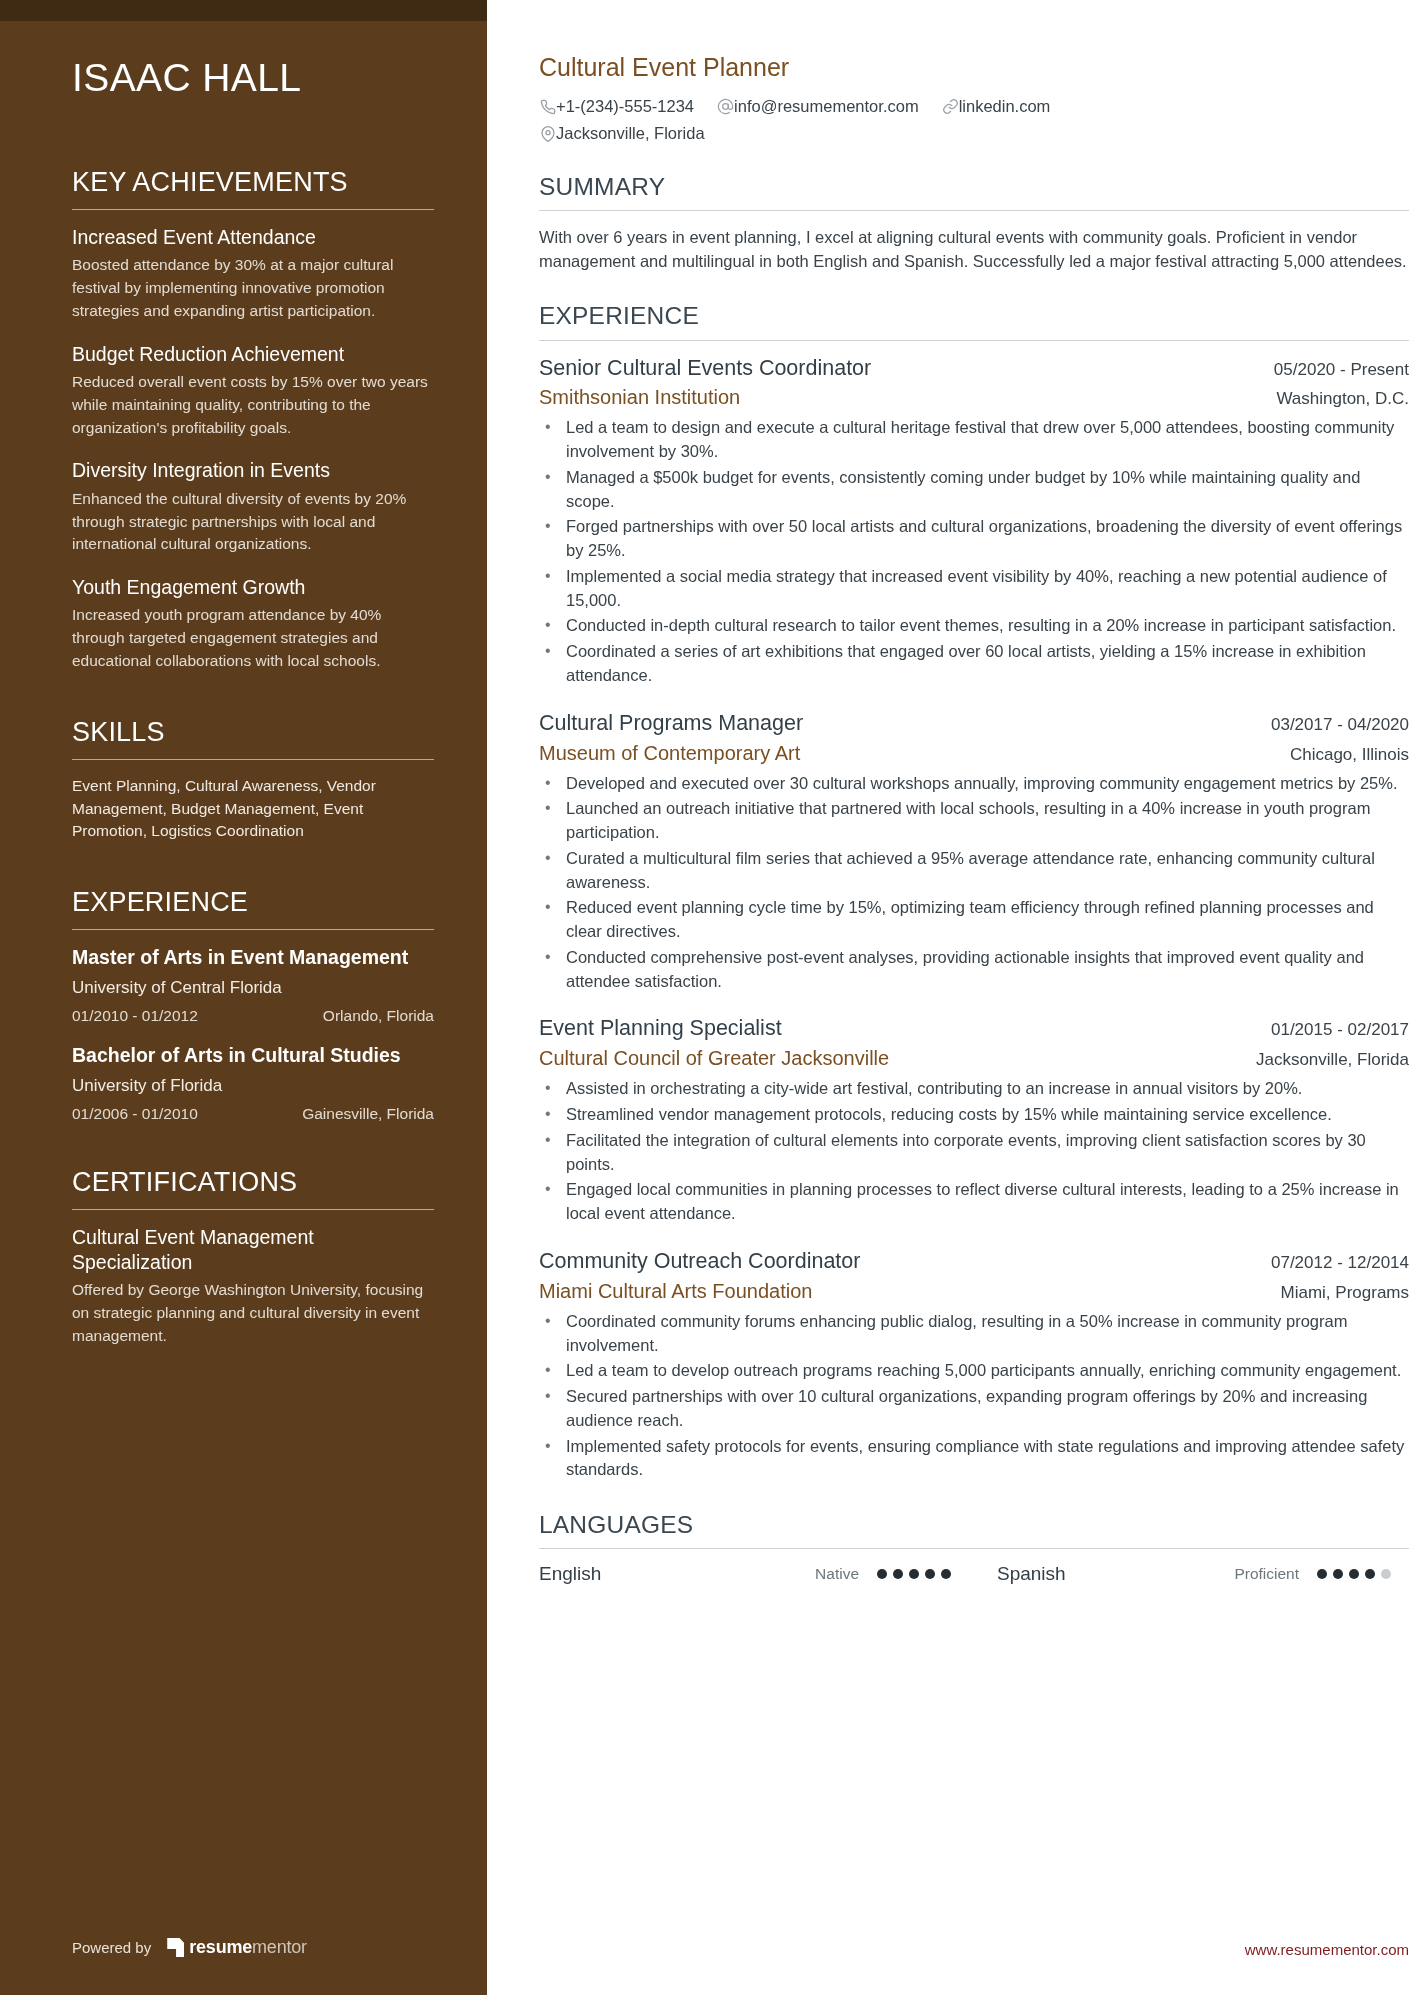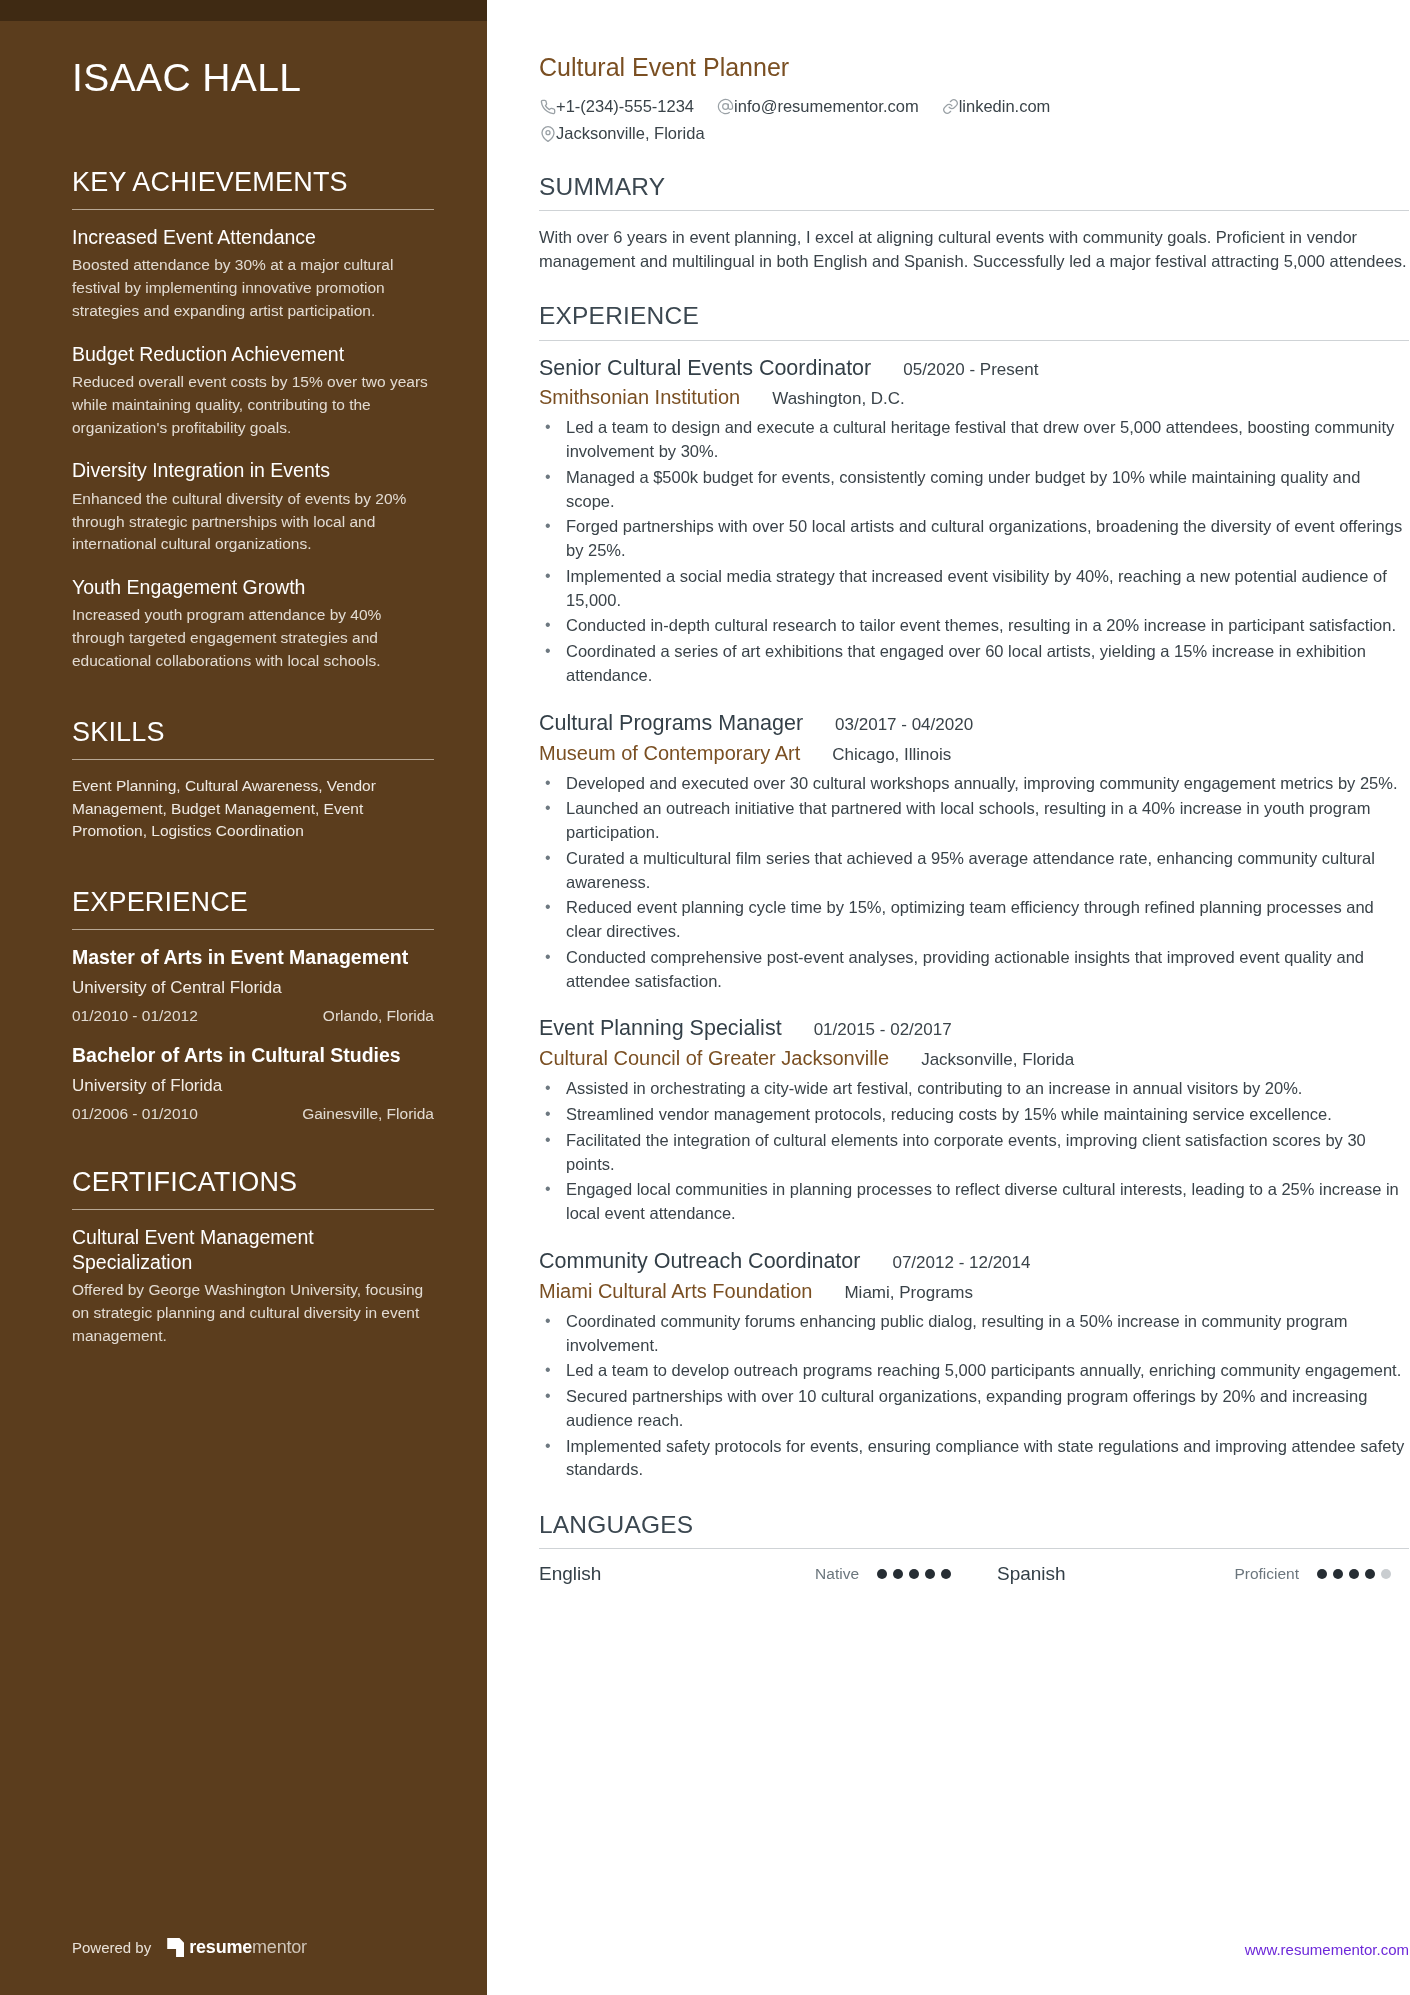--- a/index.html
+++ b/index.html
@@ -93,21 +93,21 @@
   .sec-heading {
     font-size:24.5px; font-weight:400; color:#3b4750; letter-spacing:0.2px;
     line-height:1.2; padding-bottom:9px;
   }
   .sec-rule { height:1px; background:#cfd3d6; margin-bottom:14px; }
 
   .summary-text { font-size:16.5px; color:#3a4349; line-height:1.46; }
 
   .exp { margin-bottom:22px; }
   .exp:last-child { margin-bottom:0; }
-  .exp-row { display:flex; justify-content:flex-start; align-items:baseline; gap:32px; }
+  .exp-row { display:flex; justify-content:space-between; align-items:baseline; gap:32px; }
   .exp-title { font-size:21.5px; color:#333f47; font-weight:400; line-height:1.3; }
   .exp-dates { font-size:17px; color:#3a4349; white-space:nowrap; }
   .exp-company { font-size:20px; color:#7a4f22; font-weight:400; line-height:1.3; }
   .exp-loc { font-size:17px; color:#3a4349; white-space:nowrap; }
   .exp-row.sub { margin-top:2px; margin-bottom:6px; }
 
   ul.bullets { list-style:none; margin:0; padding:0; }
   ul.bullets li {
     position:relative; padding-left:27px; font-size:16.5px; color:#3a4349;
     line-height:1.44; margin-bottom:2px;
@@ -119,21 +119,21 @@
   .lang-row { display:flex; align-items:center; gap:0; margin-top:4px; }
   .lang-cell { display:flex; align-items:center; }
   .lang-name { font-size:19px; color:#333f47; }
   .lang-level { font-size:15.5px; color:#6b767d; }
   .dots { display:inline-flex; gap:6px; align-items:center; }
   .dot { width:10px; height:10px; border-radius:50%; background:#262d33; }
   .dot.off { background:#c9cdd0; }
 
   .site-url {
     position:absolute; right:48px; bottom:37px;
-    font-size:15px; color:#6d28d9;
+    font-size:15px; color:#7f1d1d;
   }
 </style>
 </head>
 <body>
 
 <div class="page">
 
   <aside class="sidebar">
     <div class="sidebar-topstrip"></div>
     <div class="sb-inner">

